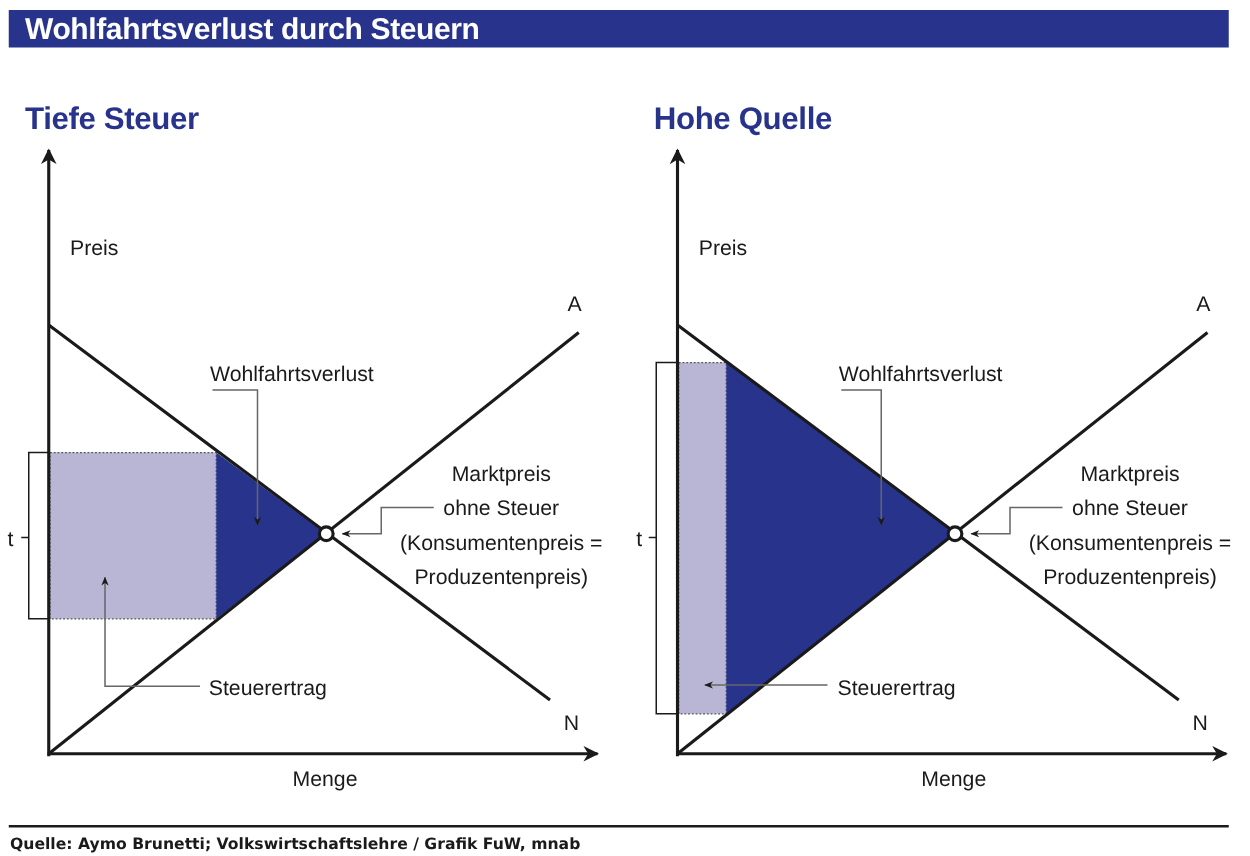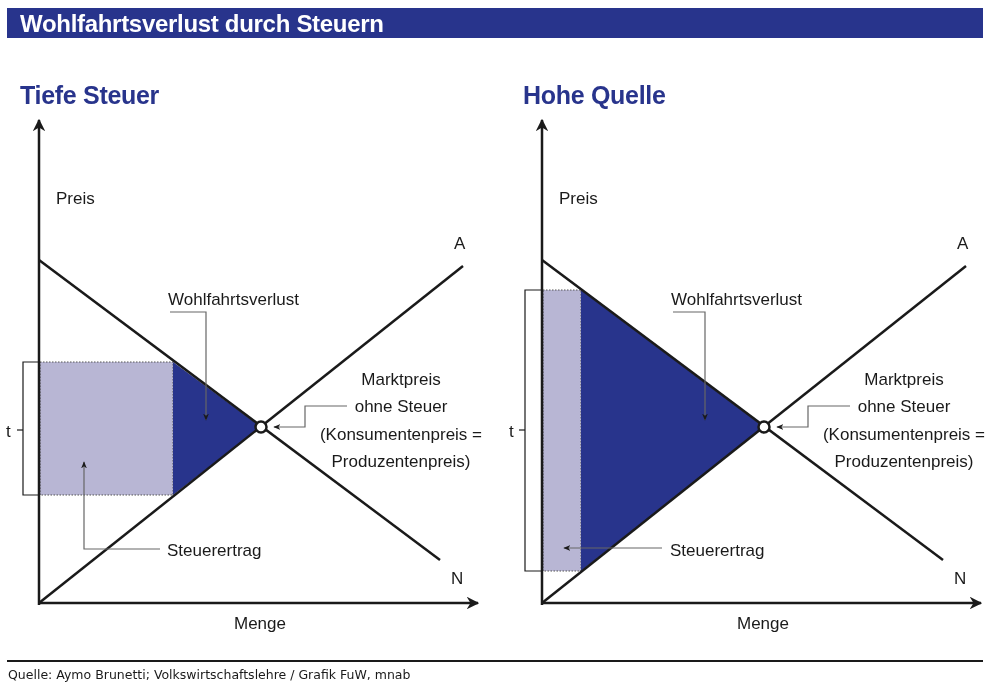--- a/index.html
+++ b/index.html
@@ -10,21 +10,21 @@
   .title-text { position: absolute; left: 13px; top: 2px; color: #ffffff;
                 font-weight: bold; font-size: 24px; letter-spacing: -0.3px;
                 font-family: "Liberation Sans", sans-serif; }
   .panel-title { position: absolute; top: 66px; color: #28348c; font-weight: bold;
                  font-size: 25px; font-family: "Liberation Sans", sans-serif; letter-spacing: -0.3px; margin-top: 15px; }
   svg.chart { position: absolute; left: 0; top: 0; width: 1000px; height: 685px; }
   .lbl { font-family: "Liberation Sans", sans-serif; font-size: 17px; fill: #1a1a1a; }
   .lbl-c { text-anchor: middle; }
   .footer-rule { position: absolute; left: 7px; top: 660px; width: 976px; height: 2px; background: #1a1a1a; }
   .footer-text { position: absolute; left: 8px; top: 667px; font-size: 12.5px; color: #1a1a1a;
-                 font-family: "DejaVu Sans", sans-serif; }
+                 font-family: "DejaVu Sans", sans-serif; font-weight: bold; }
 </style>
 </head>
 <body>
 
 <div class="title-bar">
   <span class="title-text">Wohlfahrtsverlust durch Steuern</span>
 </div>
 
 <div class="panel-title" style="left:20px;">Tiefe Steuer</div>
 <div class="panel-title" style="left:523px;">Hohe Quelle</div>

